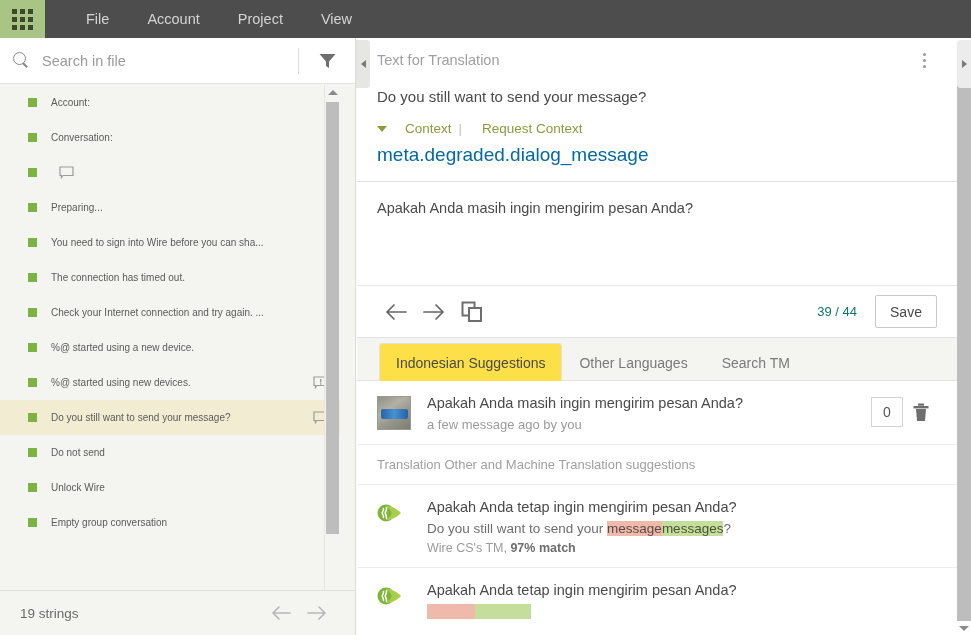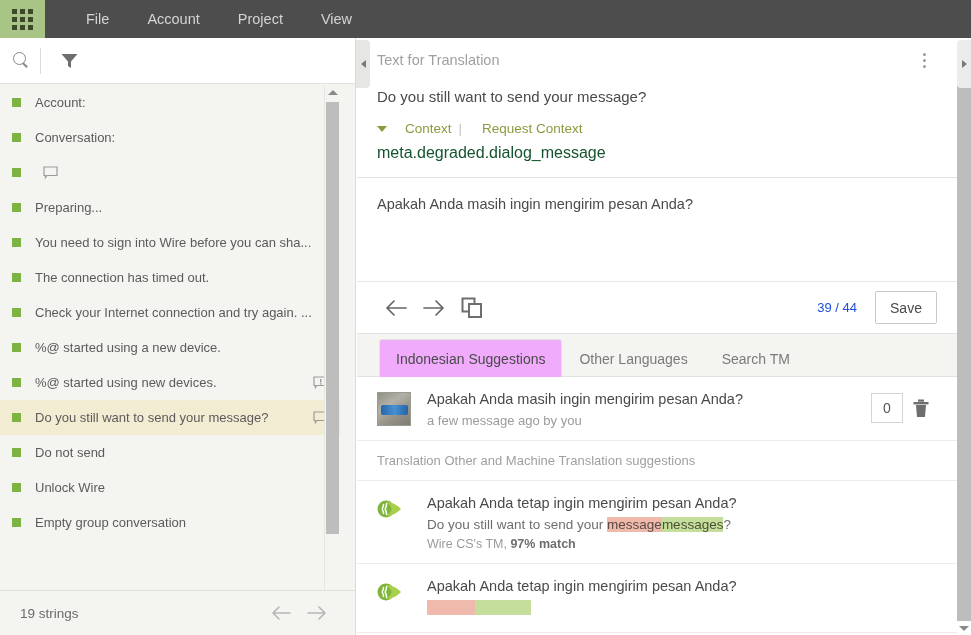--- a/index.html
+++ b/index.html
@@ -94,23 +94,23 @@
   .string-list {
     position: absolute; top: 47px; left: 0;
     width: 340px; height: 543px;
     overflow: hidden;
     background: #f4f4f1;
   }
   .string-item {
     position: relative;
     height: 35px;
     display: flex; align-items: center;
-    padding-left: 12px; padding-right: 12px;
-    cursor: pointer;
-    font-size: 13px;
+    padding-left: 28px; padding-right: 12px;
+    cursor: pointer;
+    font-size: 10px;
     color: #5b5b5b;
   }
   .string-item.selected { background: #f2ecd3; }
   .dot {
     width: 9px; height: 9px; background: #7cb342;
     flex: none; margin-right: 14px;
   }
   .string-label {
     flex: 1;
     overflow: hidden; white-space: nowrap; text-overflow: ellipsis;
@@ -220,22 +220,22 @@
   .ctx-caret {
     width: 0; height: 0;
     border-left: 5px solid transparent; border-right: 5px solid transparent;
     border-top: 6px solid #8a9b3d;
     margin-right: 5px;
   }
   .ctx-link { color: #8a9b3d; cursor: pointer; margin-left: 13px; }
   .ctx-sep { color: #c3c3c3; margin: 0 7px; }
   .ctx-key {
     padding: 8px 20px 0 20px;
-    font-size: 16px;
-    color: #14532d;
+    font-size: 19px;
+    color: #0369a1;
   }
   .editor-box {
     margin-top: 15px;
     border-top: 1px solid #e2e2e2;
     height: 104px;
     padding: 18px 20px 0 20px;
   }
   .editor-text {
     font-size: 14.5px;
     color: #4a4a4a;
@@ -247,21 +247,21 @@
     display: flex; align-items: center;
     padding: 0 20px;
   }
   .tb-btn {
     width: 38px; height: 34px;
     display: flex; align-items: center; justify-content: center;
     cursor: pointer;
   }
   .progress-count {
     margin-left: auto; margin-right: 18px;
-    font-size: 13px; color: #1d4ed8;
+    font-size: 13px; color: #0f766e;
   }
   .save-btn {
     border: 1px solid #c9c9c9;
     background: #fff;
     border-radius: 2px;
     height: 33px; min-width: 62px;
     font-size: 14px; color: #4a4a4a;
     font-family: "Liberation Sans", sans-serif;
     cursor: pointer;
   }
@@ -278,21 +278,21 @@
   .tab {
     font-size: 14px; color: #7a7a7a;
     padding: 0 16px;
     height: 36px; line-height: 36px;
     cursor: pointer;
     border: 1px solid transparent;
     border-bottom: none;
     white-space: nowrap;
   }
   .tab.active {
-    background: #f0abfc;
+    background: #fde047;
     color: #4a4a4a;
     border-color: #e2e2e2;
     border-radius: 3px 3px 0 0;
     height: 38px; line-height: 38px;
     position: relative; top: 1px;
   }
 
   
   .sugg-list { background: #fff; }
   .sugg-row {
@@ -393,20 +393,21 @@
       <div class="menu-item">Account</div>
       <div class="menu-item">Project</div>
       <div class="menu-item">View</div>
     </div>
   </div>
 
   <div class="left-panel">
 
     <div class="search-row">
       <div class="search-icon"></div>
+      <input class="search-input" type="text" placeholder="Search in file" style="">
       <div class="search-divider"></div>
       <div class="filter-btn">
         <svg class="funnel" viewBox="0 0 17 16">
           <polygon points="0.5,1 16.5,1 10,8.5 10,15 7,13 7,8.5" fill="#6e6e6e"></polygon>
         </svg>
       </div>
     </div>
 
     <div class="string-list" id="string-list">
         <div class="string-item">

